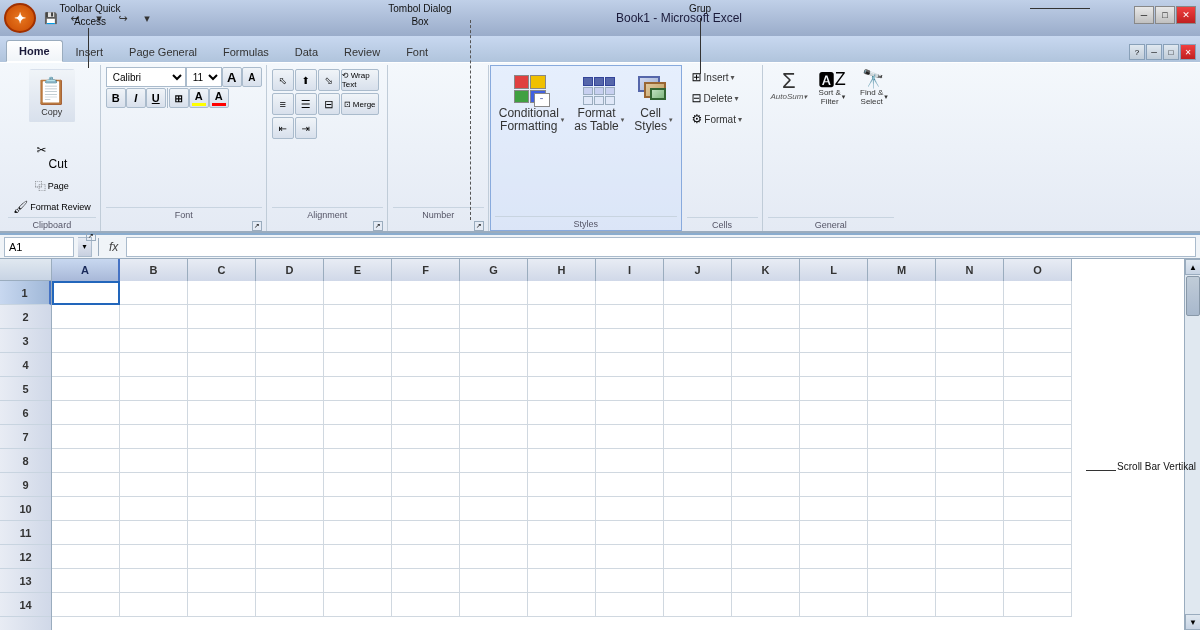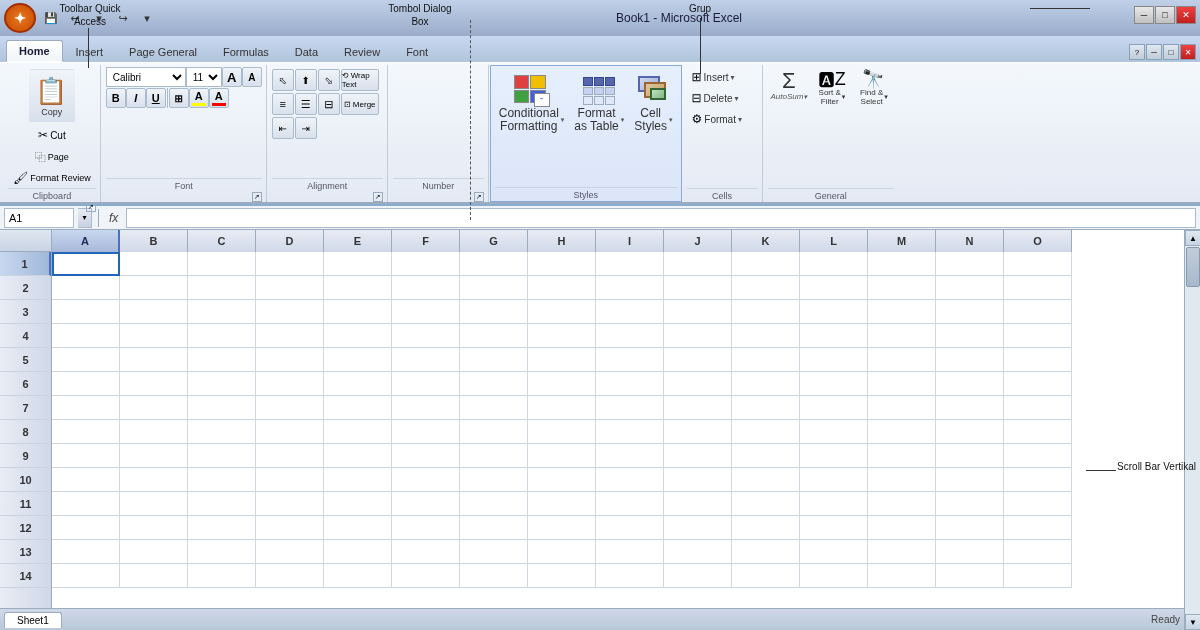--- a/index.html
+++ b/index.html
@@ -177,21 +177,21 @@
       <div class="ribbon-group">
         <div class="group-content">
           <div style="display:flex; flex-direction:column; align-items:center; gap:2px;">
             <div class="paste-big">
               <div style="font-size:26px;">📋</div>
               <div style="font-size:9px; color:#333;">Copy</div>
             </div>
             <div style="display:flex; gap:1px;">
               <div class="r-btn-sm">
                 <span style="font-size:12px;">✂</span>
-                <span style="font-size:10px;">Cut</span>
+                <span style="font-size:12px;margin-top:29px;">Cut</span>
               </div>
             </div>
             <div style="display:flex; gap:1px;">
               <div class="r-btn-sm">
                 <span style="font-size:11px;">⿻</span>
                 <span style="font-size:9px;">Page</span>
               </div>
             </div>
             <div style="display:flex; gap:1px; align-items:center;">
               <div class="r-btn-sm">
@@ -668,29 +668,20 @@
               <div class="cell" style="width:68px;"></div>
               <div class="cell" style="width:68px;"></div>
               <div class="cell" style="width:68px;"></div>
               <div class="cell" style="width:68px;"></div>
               <div class="cell" style="width:68px;"></div>
               <div class="cell" style="width:68px;"></div>
             </div>
         </div>
       </div>
 
-      <div class="tab-bar" style="height:22px;">
-        <div style="display:flex; gap:2px; align-items:flex-end;">
-          <div class="sheet-tab active">Sheet1</div>
-        </div>
-        <div style="flex:1;"></div>
-        <div style="display:flex; gap:4px; font-size:10px; color:#444;">
-          <span>Ready</span>
-        </div>
-      </div>
     </div>
 
     <div class="v-scrollbar">
       <div class="scroll-btn">▲</div>
       <div class="scroll-track">
         <div class="scroll-thumb"></div>
       </div>
       <div class="scroll-btn">▼</div>
     </div>
   </div>

